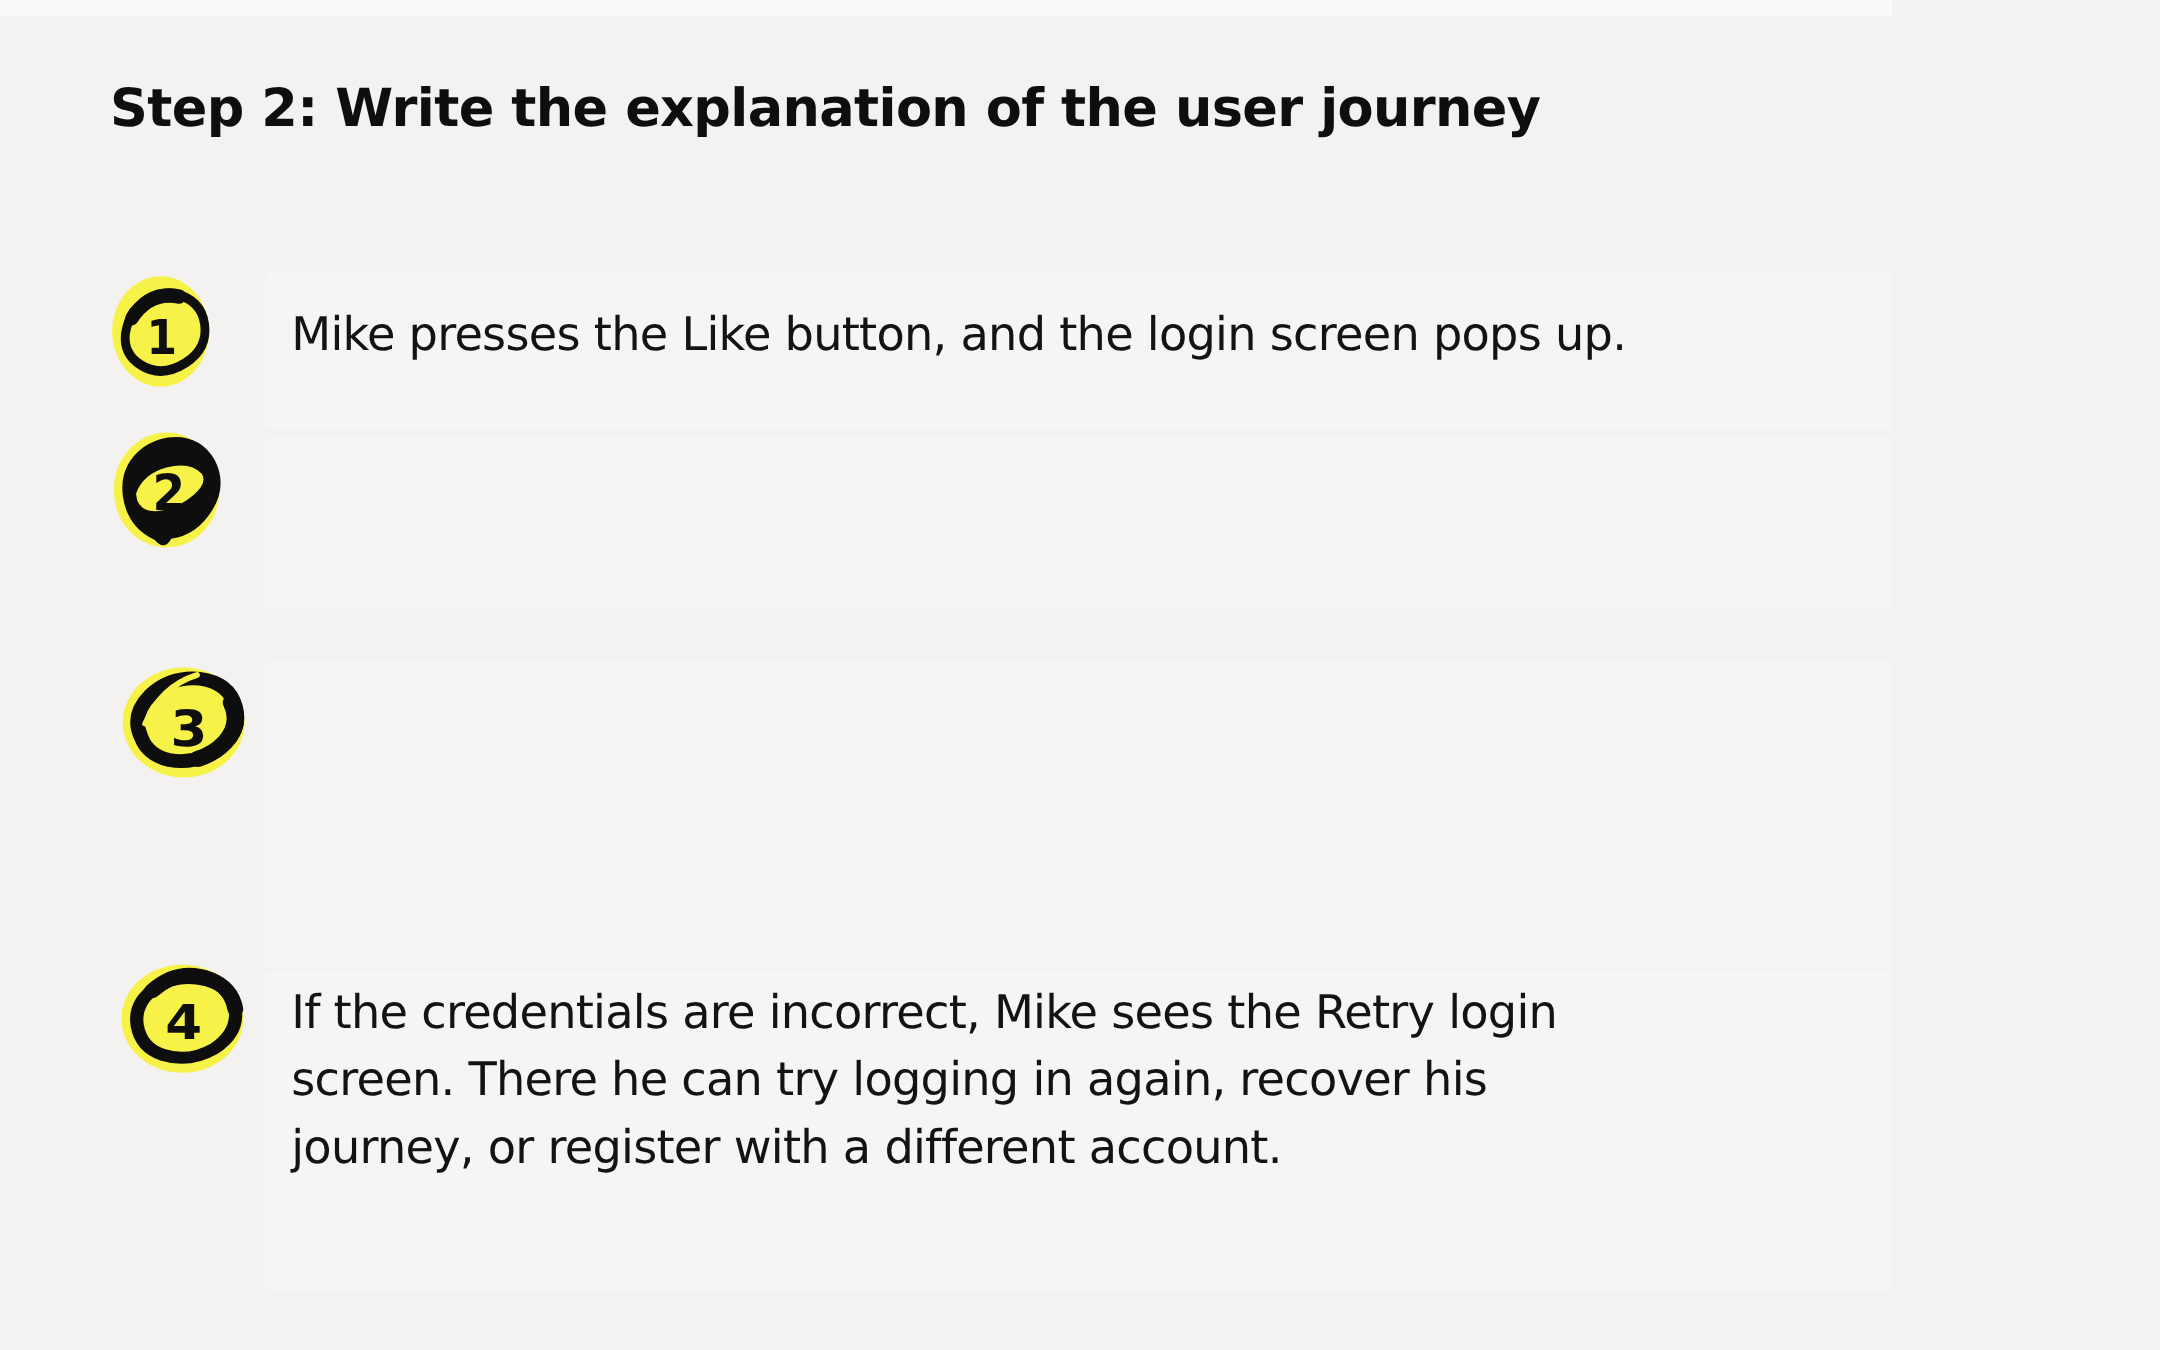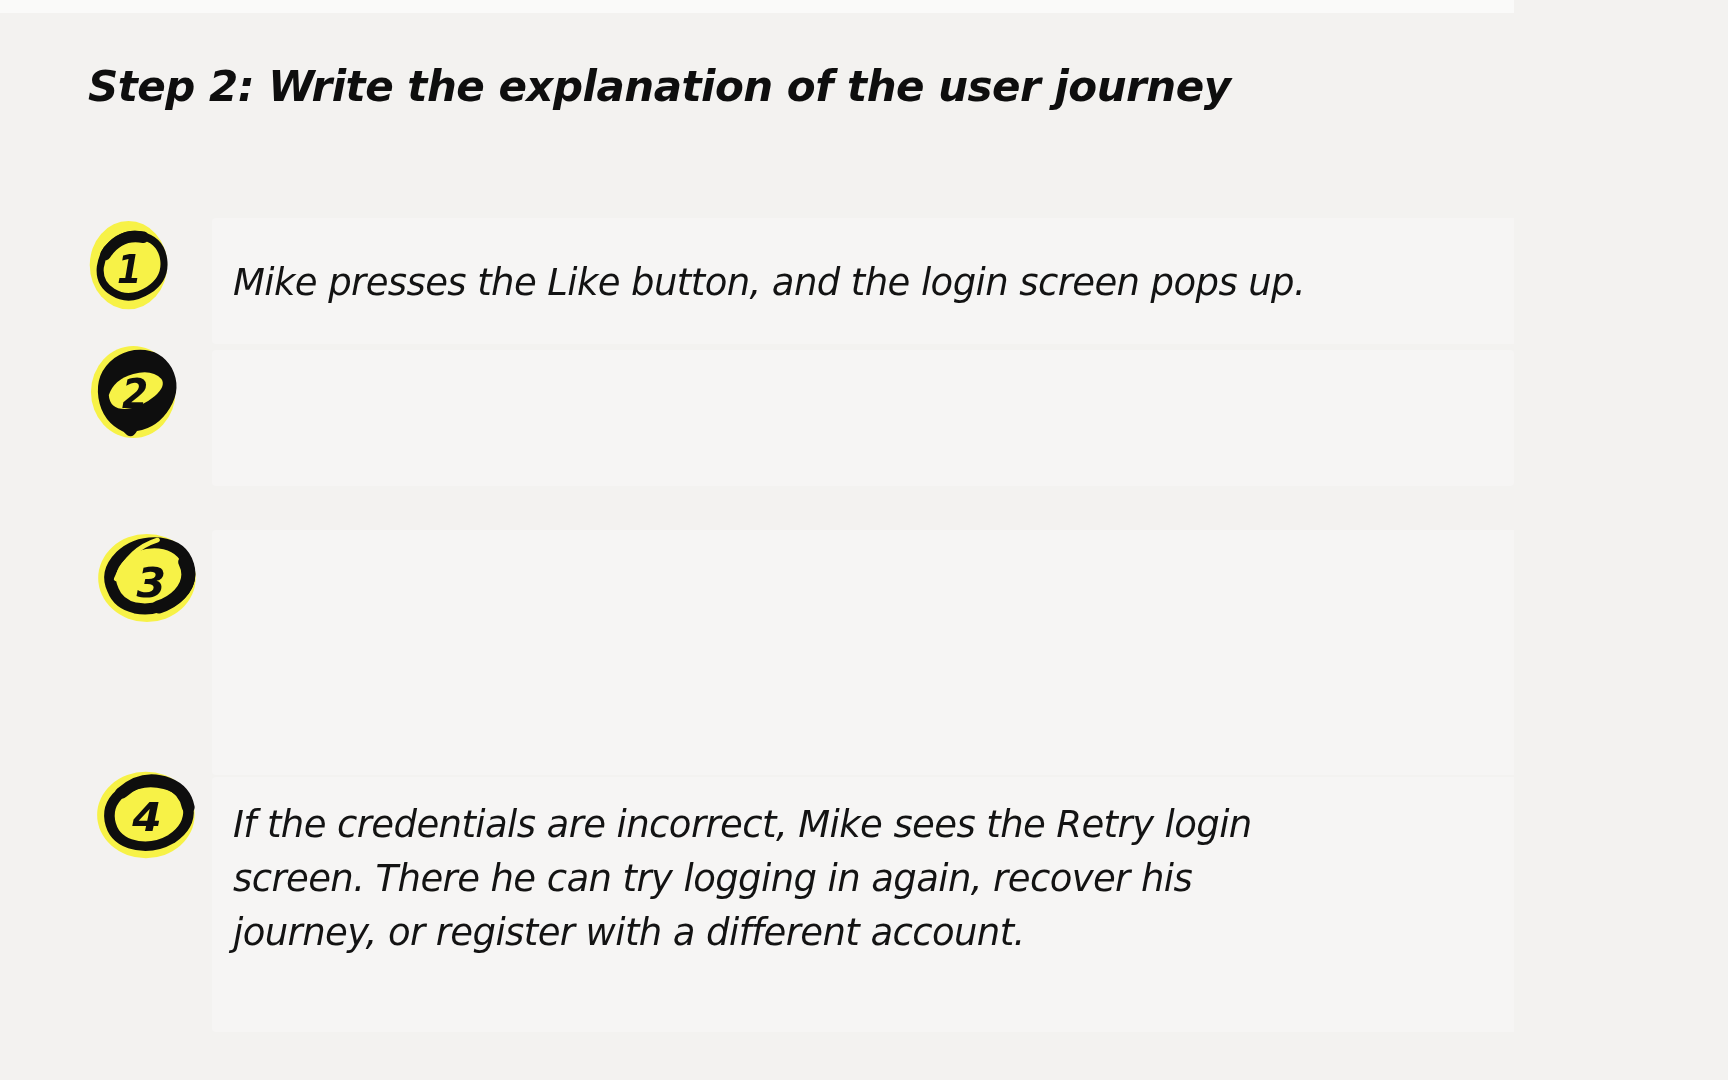--- a/index.html
+++ b/index.html
@@ -11,21 +11,20 @@
   }
   * { margin: 0; padding: 0; box-sizing: border-box; }
   html, body { background: var(--bg); }
   .canvas {
     position: relative;
     width: 1514px;
     height: 1080px;
     background: var(--bg);
     overflow: hidden;
     font-family: "DejaVu Sans", "Liberation Sans", sans-serif;
-    font-style: italic;
   }
   .top-strip {
     position: absolute;
     left: 0; top: 0;
     width: 100%; height: 13px;
     background: #fafaf9;
   }
   .page-title {
     position: absolute;
     left: 88px; top: 62px;
@@ -61,21 +60,20 @@
   }
   .step-text {
     position: absolute;
     left: 233px;
     font-size: 37px;
     line-height: 54px;
     letter-spacing: -0.6px;
     color: var(--text);
     white-space: pre-line;
     width: 1420px;
-    margin-top: 15px;
   }
   .text-1 { top: 241px; }
   .text-2 { top: 367px; }
   .text-3 { top: 546px; }
   .text-4 { top: 783px; }
 </style>
 </head>
 <body>
 
 <div class="canvas">

